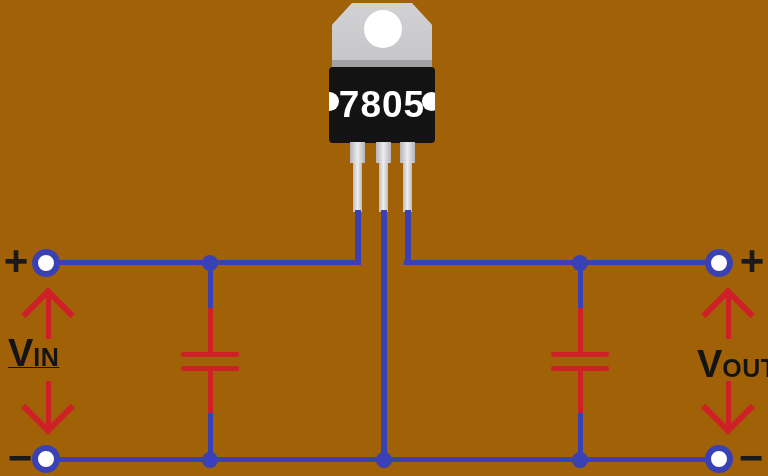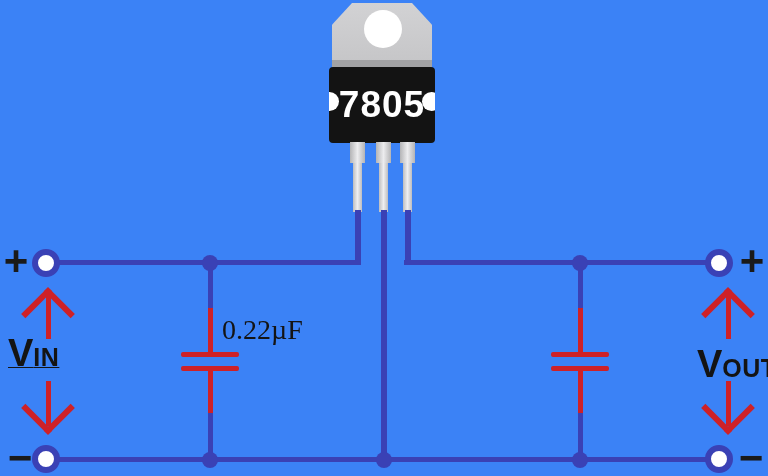--- a/index.html
+++ b/index.html
@@ -1,17 +1,17 @@
 <!DOCTYPE html>
 <html><head>
 <meta charset="utf-8">
 <style>
   html,body{margin:0;padding:0;background:#ffffff;}
   #canvas{
-    position:relative;width:768px;height:476px;background:#3b82f6;
+    position:relative;width:768px;height:476px;background:#a16207;
     overflow:hidden;font-family:"Liberation Sans",sans-serif;color:#111;
   }
   
   .wire{position:absolute;background:#3a41b5;}
   .redwire{position:absolute;background:#ce2127;}
   .plate{position:absolute;background:#ce2127;height:5px;width:58px;border-radius:2px;}
   
   .dot{position:absolute;width:16px;height:16px;border-radius:50%;background:#3a41b5;}
   
   .term{position:absolute;width:28px;height:28px;box-sizing:border-box;
@@ -90,21 +90,20 @@
 
   <div class="term" style="left:32px;top:249px;"></div>
   <div class="term" style="left:32px;top:445px;"></div>
   <div class="term" style="left:705px;top:249px;"></div>
   <div class="term" style="left:705px;top:445px;"></div>
 
   <div class="redwire" style="left:207.5px;top:308px;width:5px;height:46px;"></div>
   <div class="plate" style="left:181px;top:352px;"></div>
   <div class="plate" style="left:181px;top:366px;"></div>
   <div class="redwire" style="left:207.5px;top:371px;width:5px;height:42px;"></div>
-  <div class="capval" style="left:222px;top:314px;">0.22µF</div>
 
   <div class="redwire" style="left:577.5px;top:308px;width:5px;height:46px;"></div>
   <div class="plate" style="left:551px;top:352px;"></div>
   <div class="plate" style="left:551px;top:366px;"></div>
   <div class="redwire" style="left:577.5px;top:371px;width:5px;height:42px;"></div>
 
   <div class="sign" style="left:-4px;top:240px;">+</div>
   <div class="sign" style="left:0px;top:437px;">−</div>
 
   <div class="chev up" style="left:29px;top:295px;"></div>

